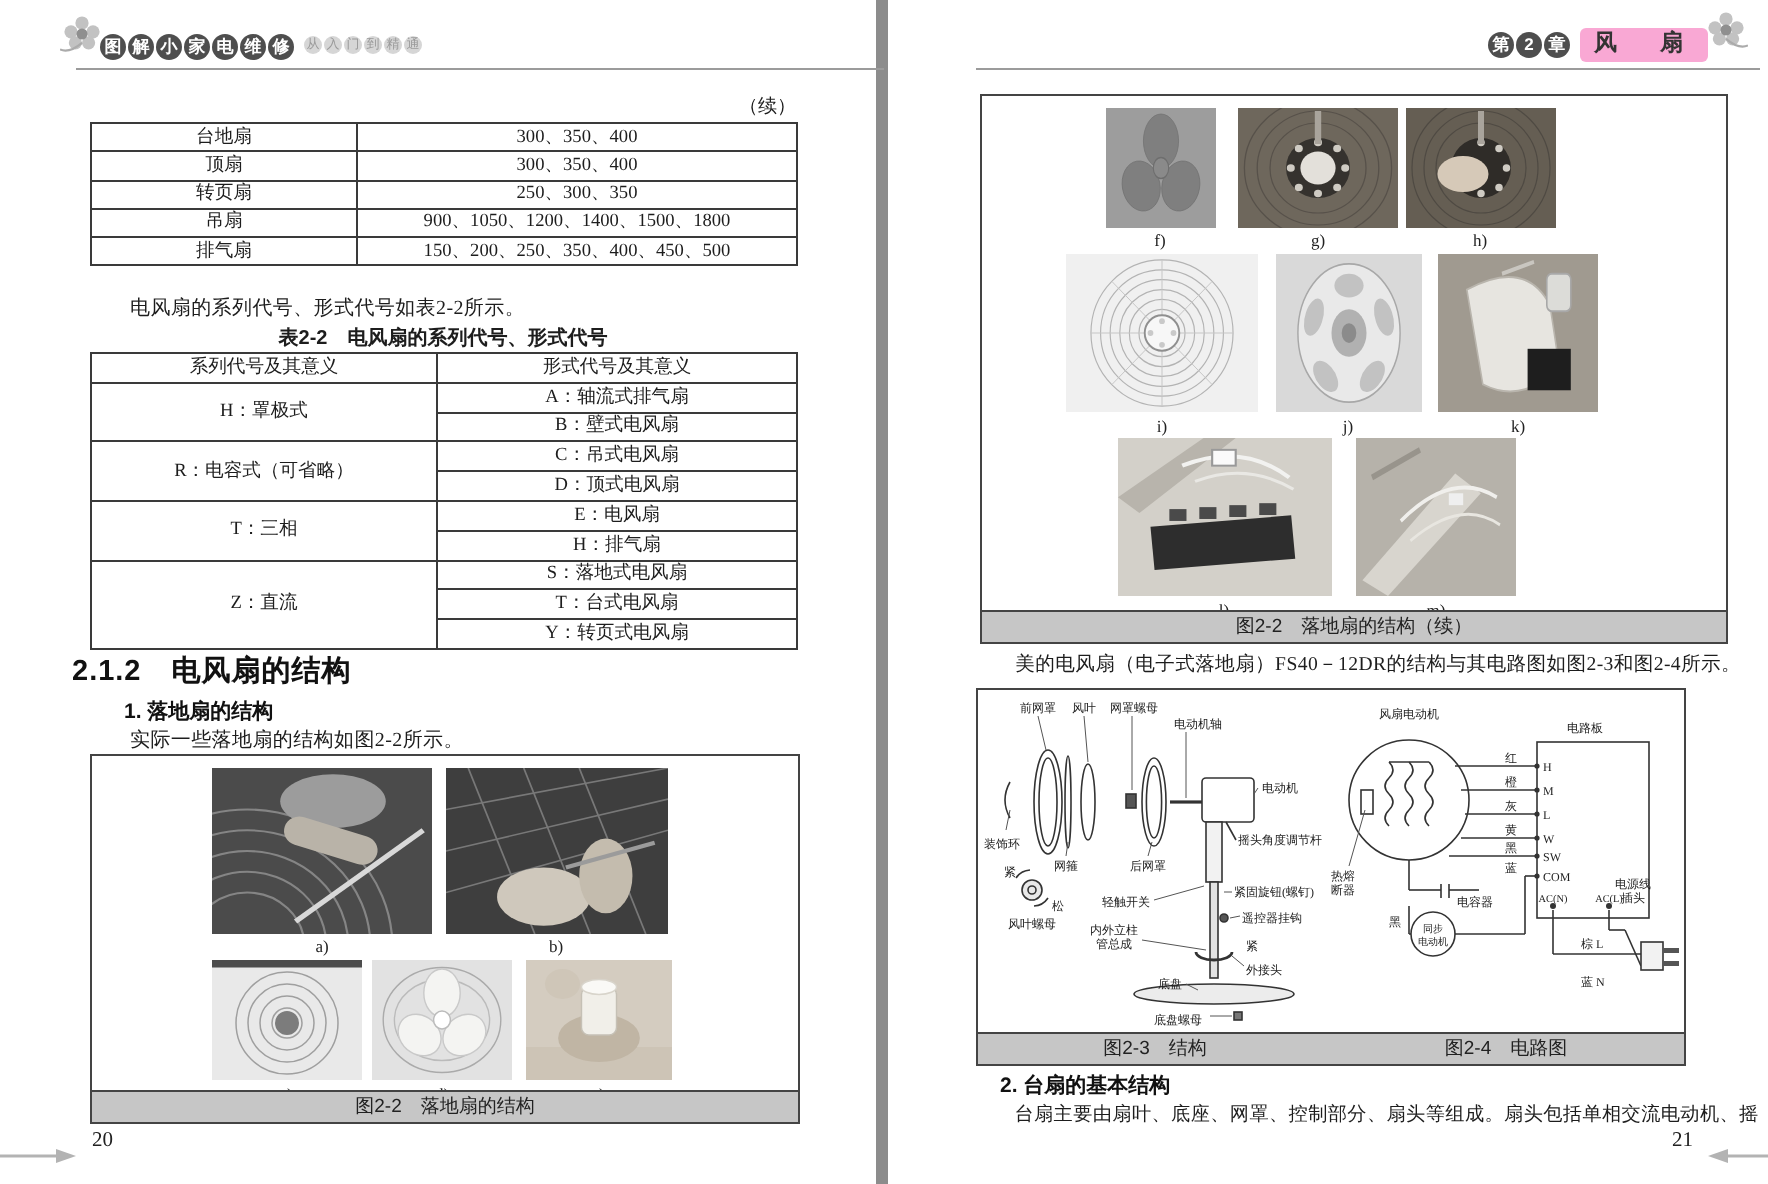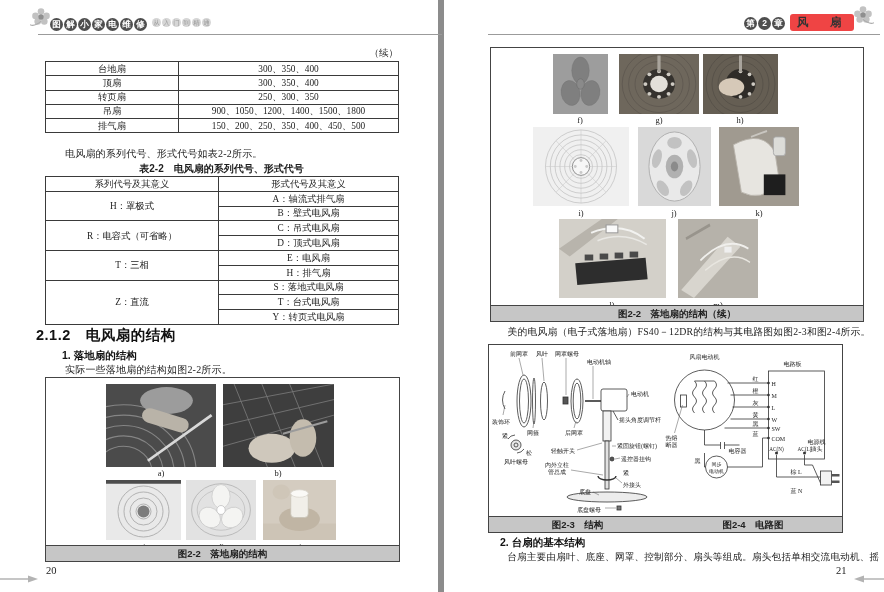--- a/index.html
+++ b/index.html
@@ -9,42 +9,42 @@
   .gutter{position:absolute;left:438px;top:0;width:6px;height:592px;background:#8c8c8c;}
   .hline{position:absolute;height:1px;background:#9b9b9b;}
 
   
   .badge-dark{display:inline-block;width:13px;height:13px;border-radius:50%;background:#4e4e4e;color:#fff;
       font-size:8.5px;line-height:13px;text-align:center;margin-right:1px;
       font-family:"Liberation Sans",sans-serif;font-weight:bold;}
   .badge-light{display:inline-block;width:9px;height:9px;border-radius:50%;background:#d6d6d6;color:#9a9a9a;
       font-size:6.5px;line-height:9px;text-align:center;margin-right:1px;vertical-align:2px;
       font-family:"Liberation Sans",sans-serif;}
-  .chap-box{display:inline-block;background:#ef4444;border-radius:3px;padding:0 7px;height:17px;line-height:17px;
+  .chap-box{display:inline-block;background:#f9a8d4;border-radius:3px;padding:0 7px;height:17px;line-height:17px;
       font-family:Liberation Mono, monospace;font-weight:bold;font-size:11.5px;color:#333;letter-spacing:5px;}
 
   
   .body{font-size:10px;letter-spacing:0.2px;white-space:nowrap;}
   .indent{text-indent:2em;}
   .h-section{font-family:"Liberation Sans",sans-serif;font-weight:bold;font-size:14.5px;letter-spacing:0.5px;color:#111;}
   .h-sub{font-family:"Liberation Sans",sans-serif;font-weight:bold;font-size:10.5px;color:#111;}
   .tbl-cap{font-family:"Liberation Sans",sans-serif;font-weight:bold;font-size:10px;text-align:center;}
 
   
   table{border-collapse:collapse;table-layout:fixed;}
   .t1 td,.t2 td{border:1px solid #3a3a3a;text-align:center;font-size:9.3px;padding:0;line-height:1.1;
       vertical-align:middle;overflow:hidden;white-space:nowrap;}
   .t1 td{height:13.3px;}
   .t2 td{height:13.8px;margin-top:28px;}
 
   
   .figbox{position:absolute;border:1px solid #444;background:#fff;}
   .figcap{position:absolute;left:0;right:0;bottom:0;height:15px;line-height:15px;background:#c6c6c6;
       border-top:1px solid #444;text-align:center;font-family:"Liberation Sans",sans-serif;
-      font-weight:bold;font-size:9.5px;color:#222;}
+      font-weight:normal;font-size:9.5px;color:#222;}
   .photo{position:absolute;overflow:hidden;background:#cfcfcf;}
   .photo svg{display:block;width:100%;height:100%;}
   .ph-label{position:absolute;font-size:8.5px;color:#222;text-align:center;width:30px;margin-left:-15px;}
 
   .diag svg{display:block;width:100%;height:100%;}
   .diag text{font-family:"Liberation Serif","DejaVu Serif",serif;fill:#1d1d1d;}
 
   .pagenum{font-size:10.5px;color:#222;}
 </style>
 </head>

